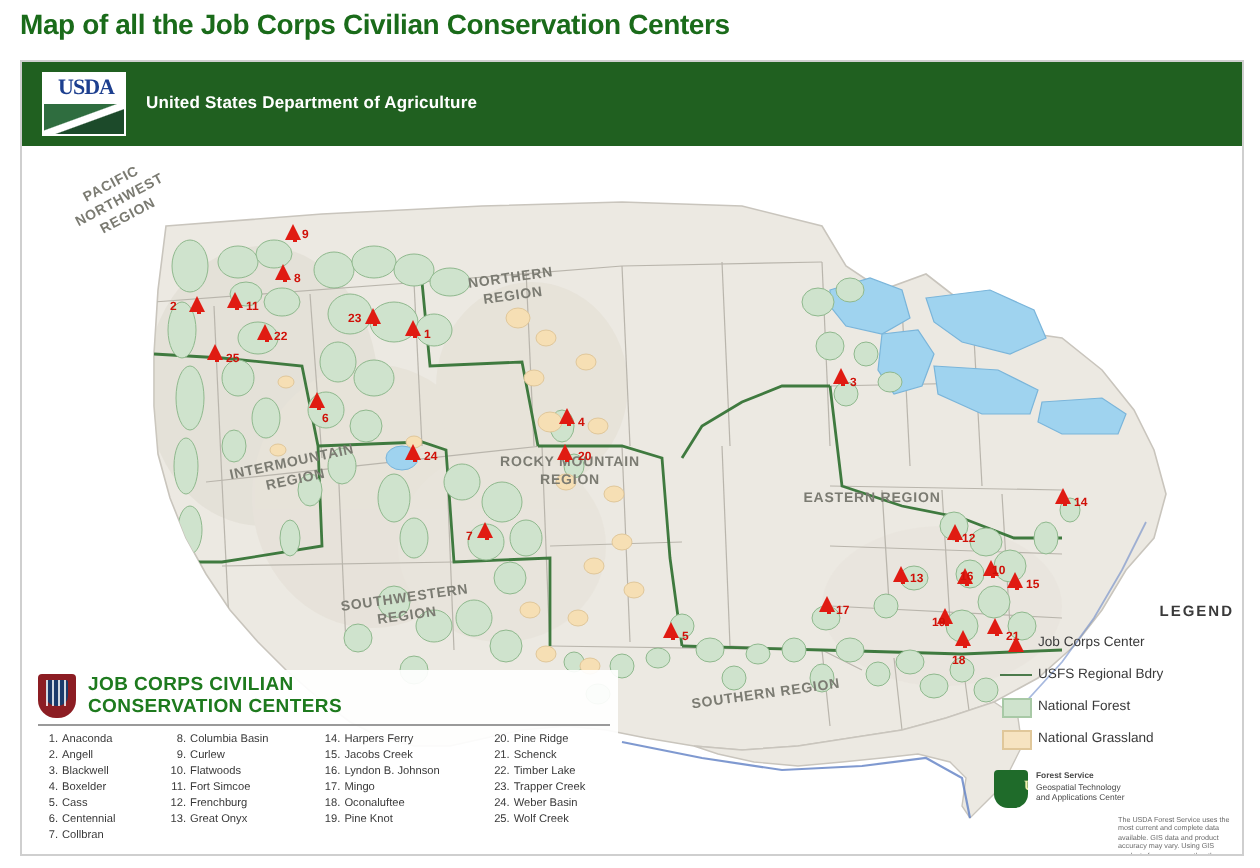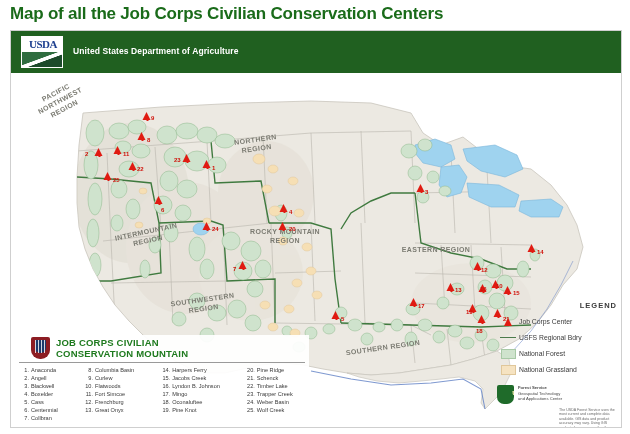--- a/index.html
+++ b/index.html
@@ -12,21 +12,21 @@
   }
   #page {
     position: relative;
     width: 630px; height: 434px;
     background: #ffffff;
   }
   
   .page-title {
     position: absolute;
     left: 10px; top: 4px;
-    font-size: 17px;
+    font-size: 14px;
     font-weight: bold;
     color: #1a6b1a;
     letter-spacing: -0.2px;
     white-space: nowrap;
   }
   
   .doc {
     position: absolute;
     left: 10px; top: 30px;
     width: 612px; height: 398px;
@@ -220,21 +220,21 @@
     margin-left: 62px;
   }
   
   .jc-block {
     position: absolute;
     left: 6px; bottom: 4px;
     width: 292px;
     background: rgba(255,255,255,0.92);
     padding: 2px 2px 2px 2px;
   }
-  .jc-head { display: flex; align-items: flex-end; margin-left: 12px; }
+  .jc-head { display: flex; align-items: flex-end; }
   .jc-shield {
     width: 19px; height: 22px;
     flex: 0 0 19px;
     position: relative;
     background: #8c1d23;
     border-radius: 2px 2px 9px 9px;
     overflow: hidden;
   }
   .jc-shield .jc-inner {
     position: absolute;
@@ -690,21 +690,21 @@
       </div>
 
       <div class="jc-block">
         <div class="jc-head">
           <div class="jc-shield">
             <div class="jc-inner"></div>
             <div class="jc-stripes"></div>
           </div>
           <div class="jc-title">
             <div>JOB CORPS CIVILIAN</div>
-            <div>CONSERVATION MOUNTAIN</div>
+            <div>CONSERVATION CENTERS</div>
           </div>
         </div>
         <div class="jc-rule"></div>
         <div class="jc-cols" id="jc-cols">
             <div class="jc-col c1">
               <div class="jc-item"><span class="num">1.</span><span>Anaconda</span></div>
               <div class="jc-item"><span class="num">2.</span><span>Angell</span></div>
               <div class="jc-item"><span class="num">3.</span><span>Blackwell</span></div>
               <div class="jc-item"><span class="num">4.</span><span>Boxelder</span></div>
               <div class="jc-item"><span class="num">5.</span><span>Cass</span></div>

